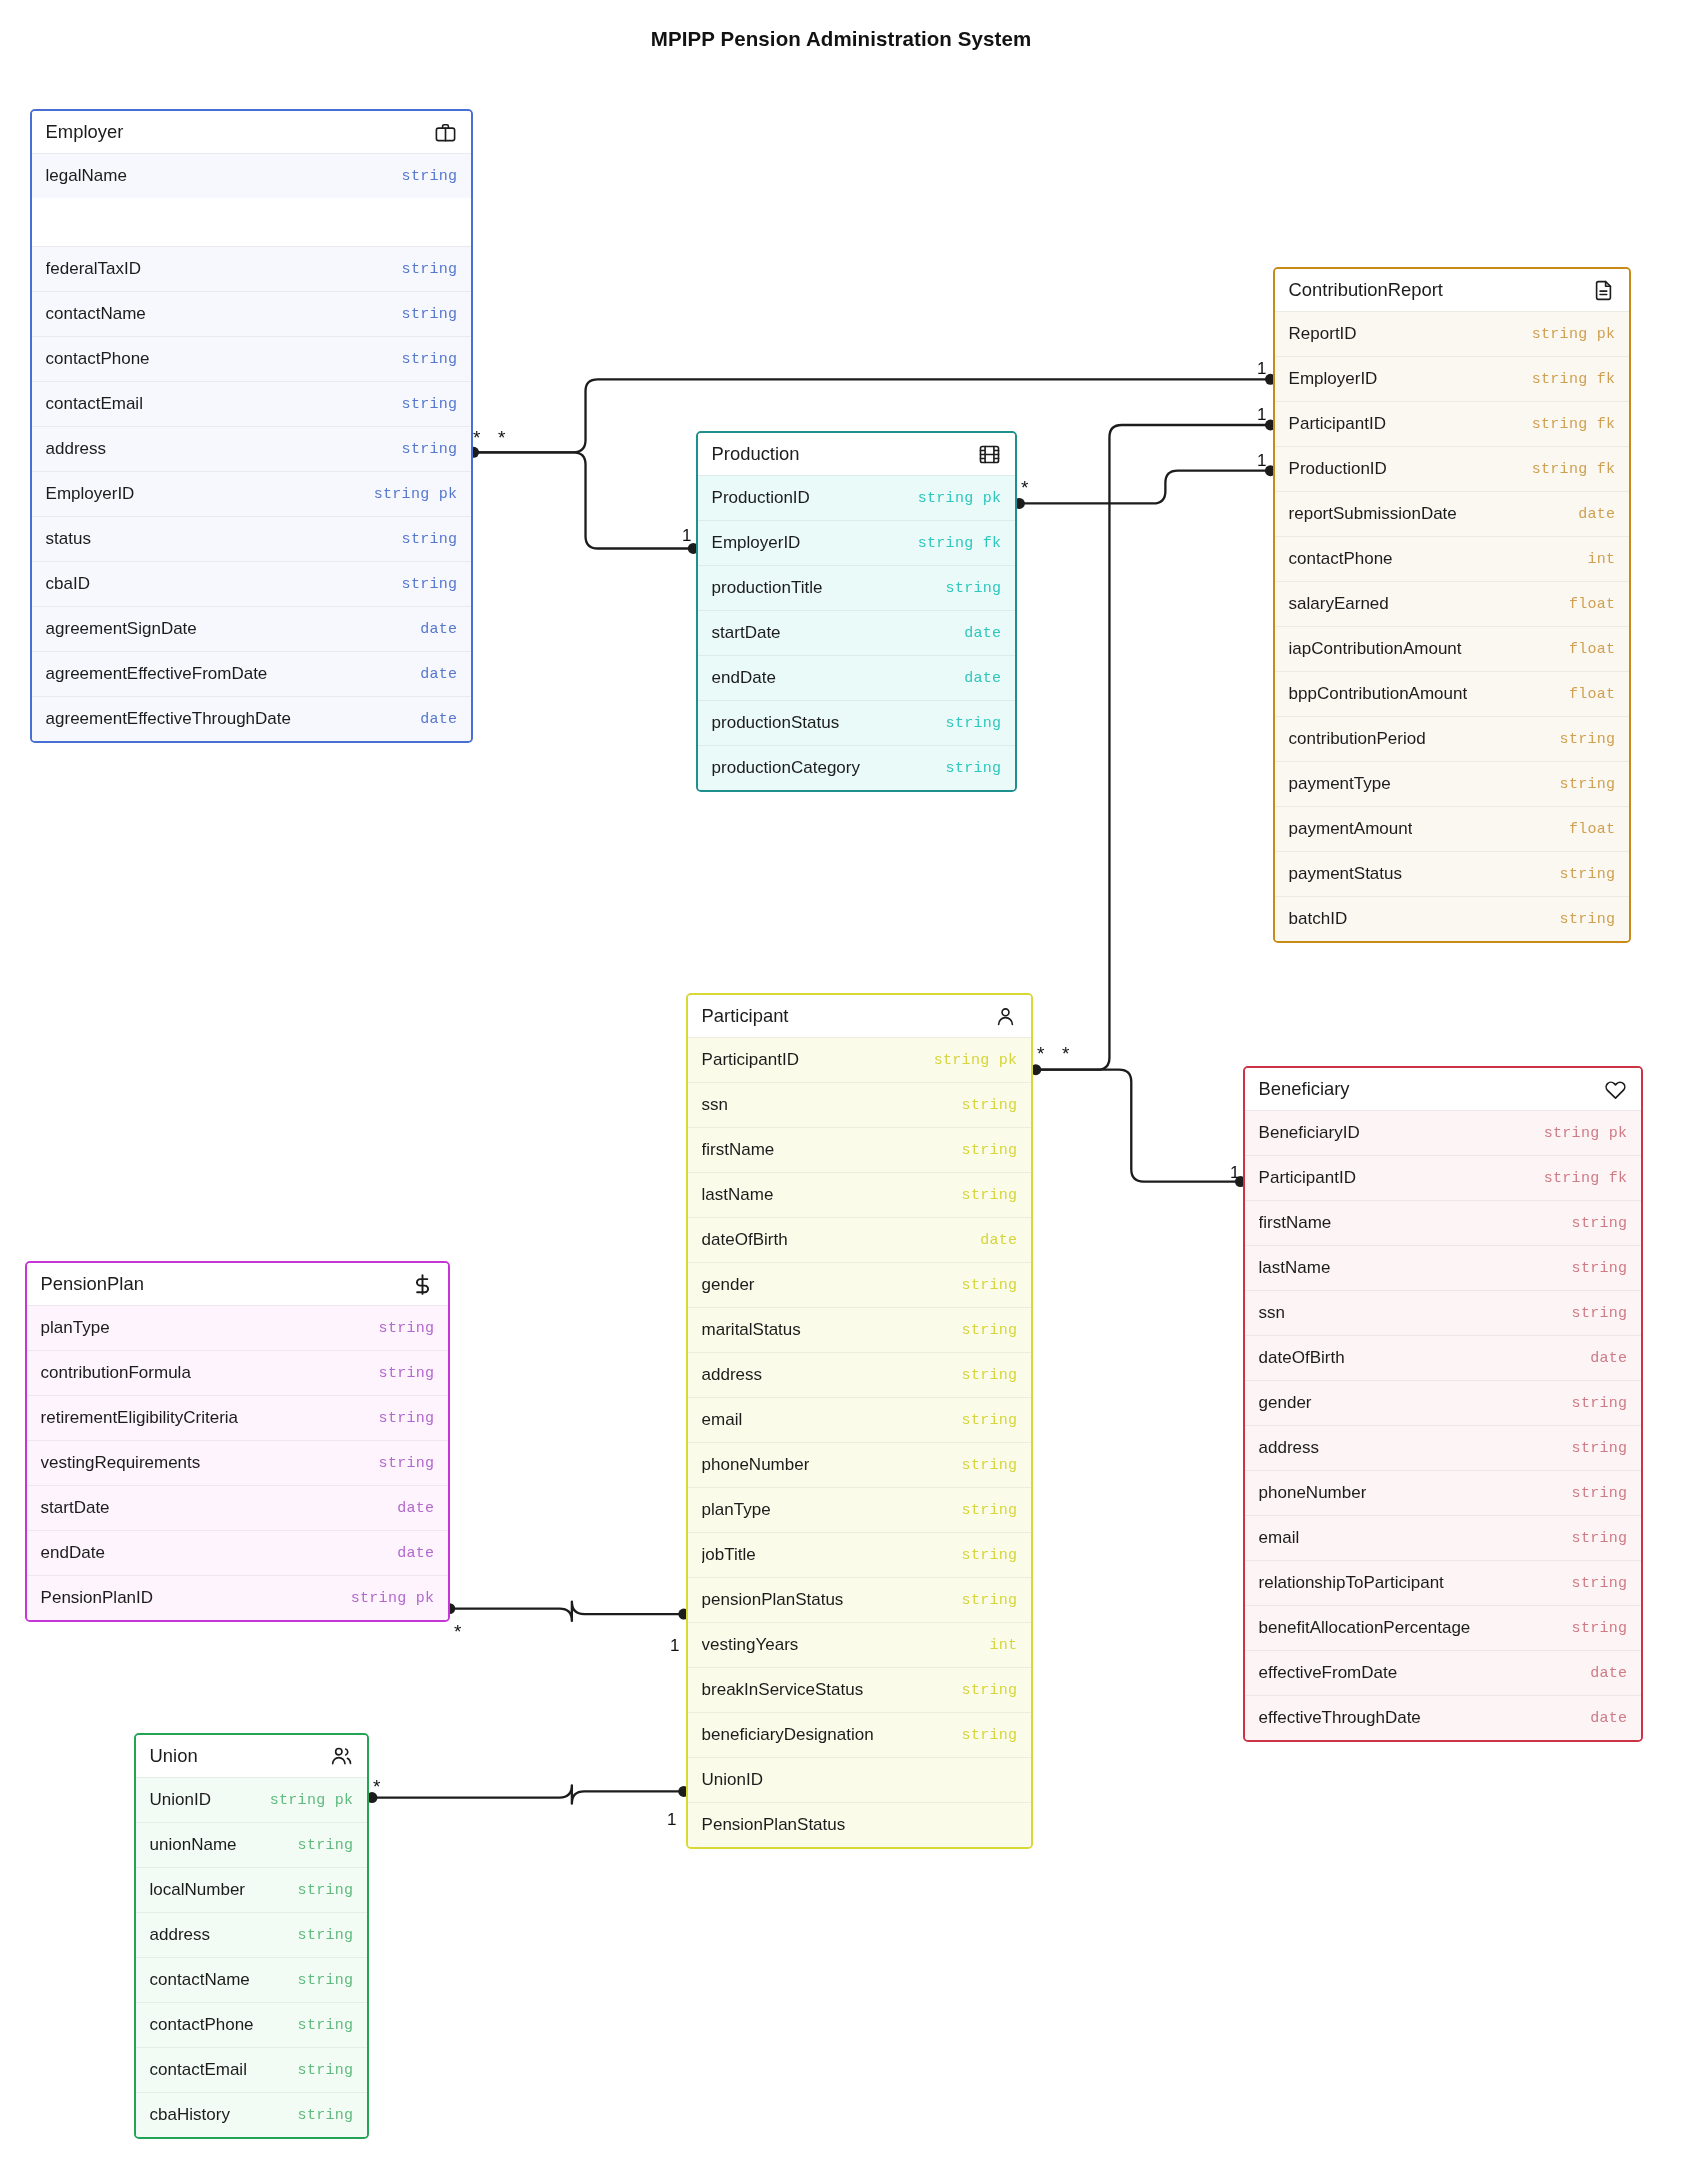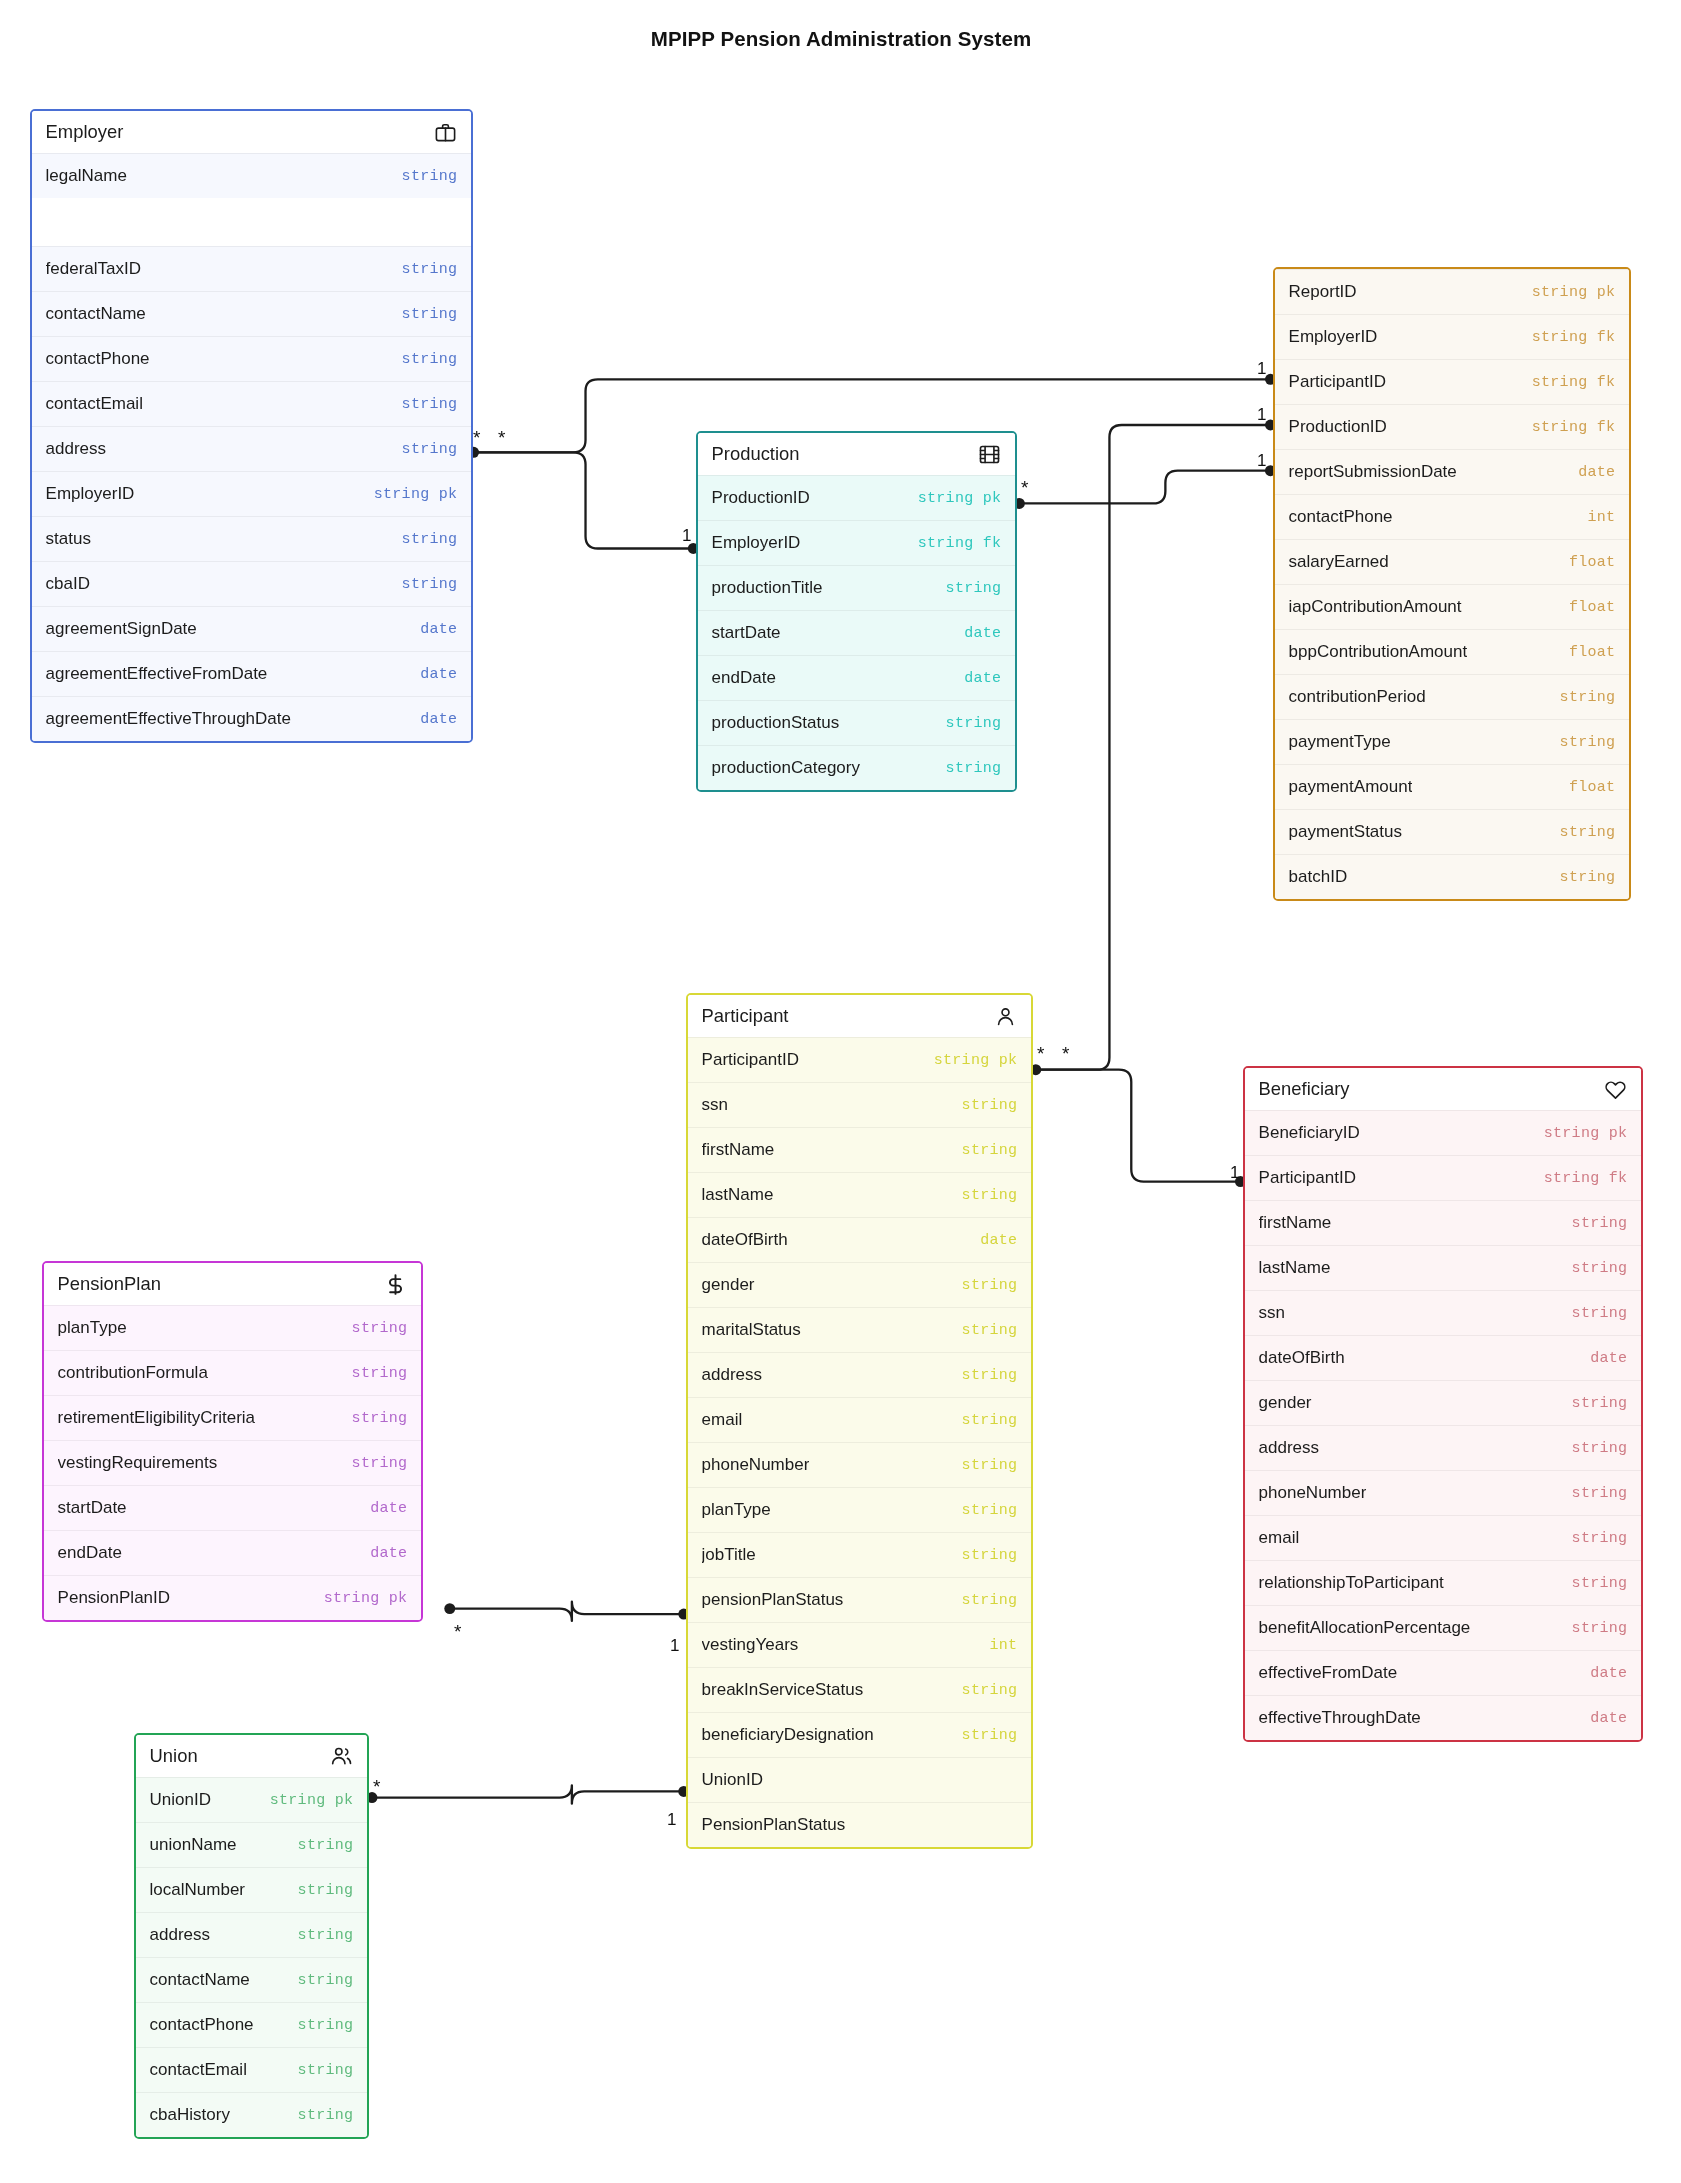--- a/index.html
+++ b/index.html
@@ -280,20 +280,30 @@
         <div class="attr-row" style="background: rgb(234, 250, 248);">
           <span class="attr-name">productionStatus</span>
           <span class="attr-type" style="color: rgb(46, 199, 189);">string</span>
         </div>
         <div class="attr-row" style="background: rgb(234, 250, 248);">
           <span class="attr-name">productionCategory</span>
           <span class="attr-type" style="color: rgb(46, 199, 189);">string</span>
         </div>
       </div>
       <div class="entity e-contributionreport" style="left: 1273px; top: 267px; width: 358px; border-color: rgb(201, 138, 24);">
+        <div class="entity-header">
+          <span class="entity-title">ContributionReport</span>
+          <span class="entity-icon">
+            <svg width="23" height="23" viewBox="0 0 24 24" fill="none" stroke="#1c1c1c" stroke-width="1.7" stroke-linecap="round" stroke-linejoin="round">
+              <path d="M14.2 2.8H6.6A1.8 1.8 0 0 0 4.8 4.6v14.8a1.8 1.8 0 0 0 1.8 1.8h10.8a1.8 1.8 0 0 0 1.8-1.8V7.6z"></path>
+              <path d="M14.2 2.8v4.8h5"></path>
+              <path d="M8.4 12.6h7M8.4 16.2h7"></path>
+            </svg>
+          </span>
+        </div>
         <div class="attr-row" style="background: rgb(251, 248, 242);">
           <span class="attr-name">ReportID</span>
           <span class="attr-type" style="color: rgb(207, 160, 81);">string pk</span>
         </div>
         <div class="attr-row" style="background: rgb(251, 248, 242);">
           <span class="attr-name">EmployerID</span>
           <span class="attr-type" style="color: rgb(207, 160, 81);">string fk</span>
         </div>
         <div class="attr-row" style="background: rgb(251, 248, 242);">
           <span class="attr-name">ParticipantID</span>
@@ -486,21 +496,21 @@
         </div>
         <div class="attr-row" style="background: rgb(253, 244, 245);">
           <span class="attr-name">effectiveFromDate</span>
           <span class="attr-type" style="color: rgb(207, 123, 133);">date</span>
         </div>
         <div class="attr-row" style="background: rgb(253, 244, 245);">
           <span class="attr-name">effectiveThroughDate</span>
           <span class="attr-type" style="color: rgb(207, 123, 133);">date</span>
         </div>
       </div>
-      <div class="entity e-pensionplan" style="left: 42px; top: 1261px; width: 381px; border-color: rgb(198, 54, 214); text-align: right;">
+      <div class="entity e-pensionplan" style="left: 25px; top: 1261px; width: 425px; border-color: rgb(198, 54, 214); text-align: right;">
         <div class="entity-header">
           <span class="entity-title">PensionPlan</span>
           <span class="entity-icon">
             <svg width="23" height="23" viewBox="0 0 24 24" fill="none" stroke="#1c1c1c" stroke-width="2" stroke-linecap="round" stroke-linejoin="round">
               <path d="M12 2.2v19.6"></path>
               <path d="M17 6.4H9.6a3.4 3.4 0 0 0 0 6.8h4.8a3.4 3.4 0 0 1 0 6.8H6.4"></path>
             </svg>
           </span>
         </div>
         <div class="attr-row" style="background: rgb(253, 244, 254);">

